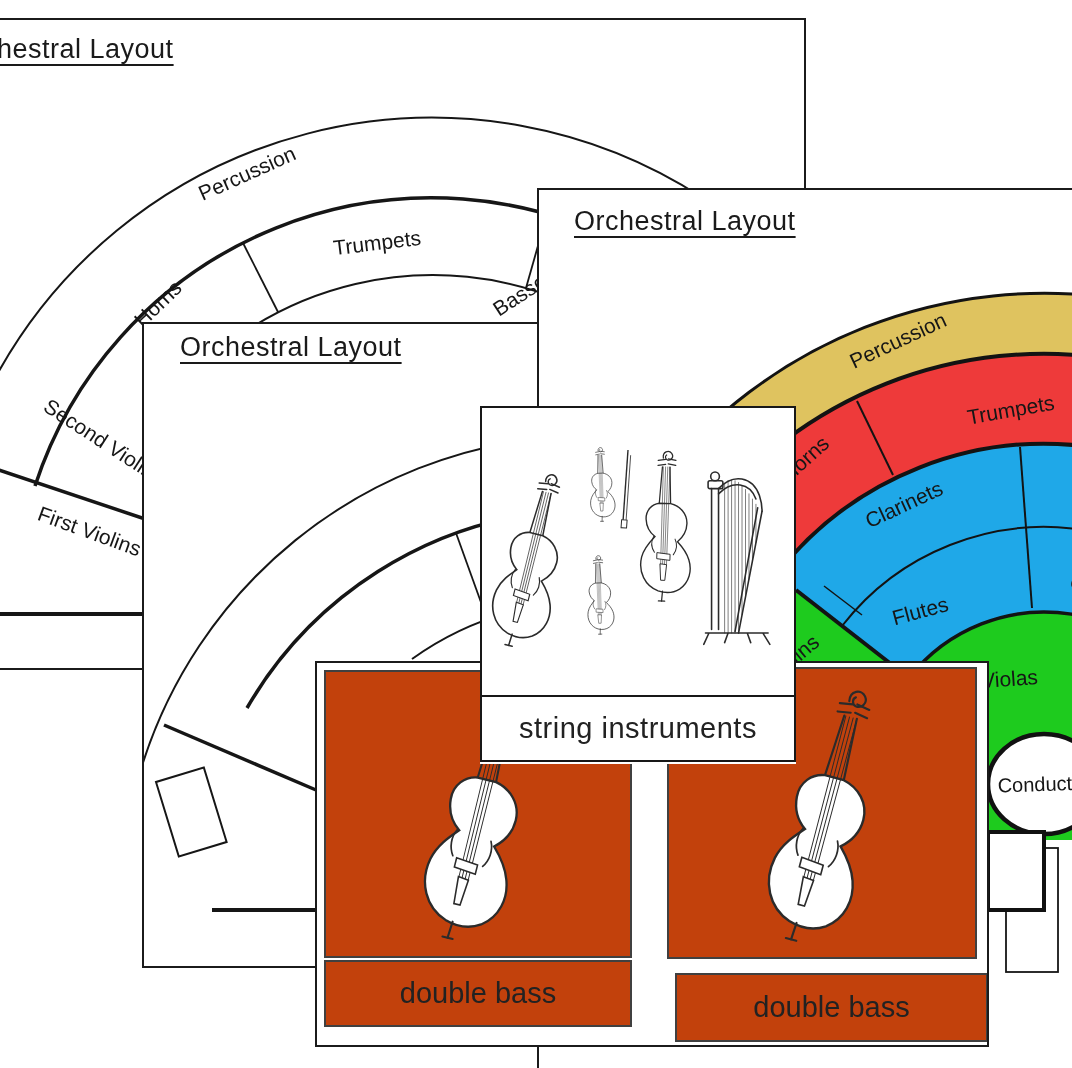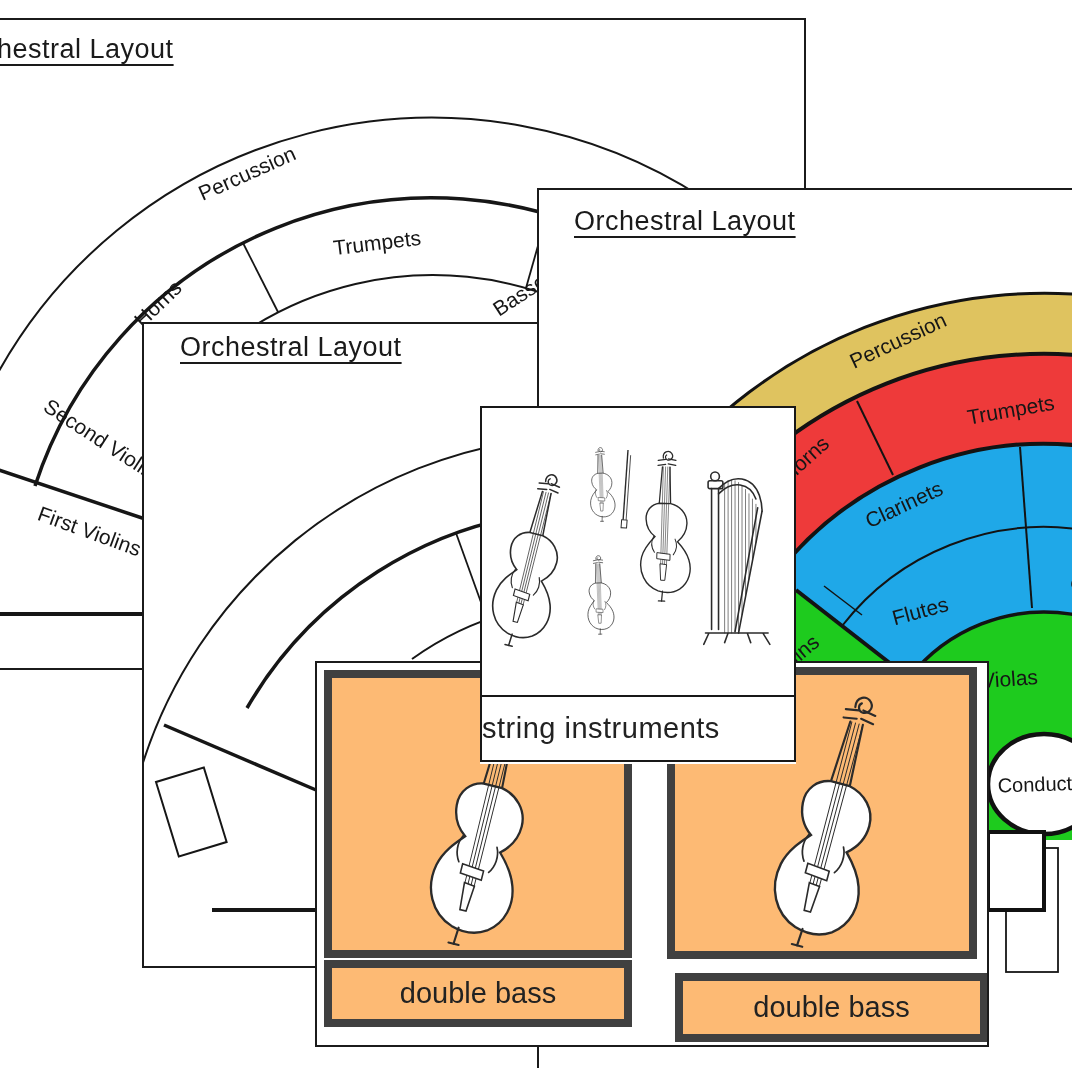--- a/index.html
+++ b/index.html
@@ -5,25 +5,25 @@
   html,body{margin:0;padding:0;background:#fff;}
   #stage{position:relative;width:1072px;height:1068px;overflow:hidden;background:#fff;
          font-family:"Liberation Sans",sans-serif;}
   .sheet{position:absolute;background:#fff;border:2px solid #1b1b1b;box-sizing:border-box;overflow:hidden;}
   .sheet svg{position:absolute;left:0;top:0;}
   .sheet-title{position:absolute;font-size:27px;letter-spacing:.5px;color:#1a1a1a;
                text-decoration:underline;text-decoration-thickness:2px;text-underline-offset:6px;white-space:nowrap;}
   .card{position:absolute;background:#fff;box-sizing:border-box;}
   .picbox{position:relative;border:2px solid #181818;background:#fff;box-sizing:border-box;overflow:hidden;}
   .labelbox{position:relative;border:2px solid #181818;background:#fff;box-sizing:border-box;
-            display:flex;align-items:center;margin-top:-2px;}
+            display:flex;align-items:center;justify-content:center;margin-top:-2px;}
   .labelbox span{font-size:29px;color:#222;letter-spacing:.5px;}
   svg text{font-family:"Liberation Sans",sans-serif;fill:#161616;}
   .fanlabel{font-size:21px;}
-  .inner{position:absolute;box-sizing:border-box;border:8px solid #404040;background:#fdba74;overflow:hidden;}
+  .inner{position:absolute;box-sizing:border-box;border:2px solid #404040;background:#c2410c;overflow:hidden;}
 </style>
 </head>
 <body>
 
 <div id="stage">
 
   <svg width="0" height="0" style="position:absolute">
     <defs>
       <g id="dbass" stroke="#2b2b2b" stroke-width="2" fill="none" stroke-linecap="round">
         <path d="M46 16 C44 6 54 2 59 8 C63 13 59 20 53 19 C49 18 48 13 51 11"></path>

